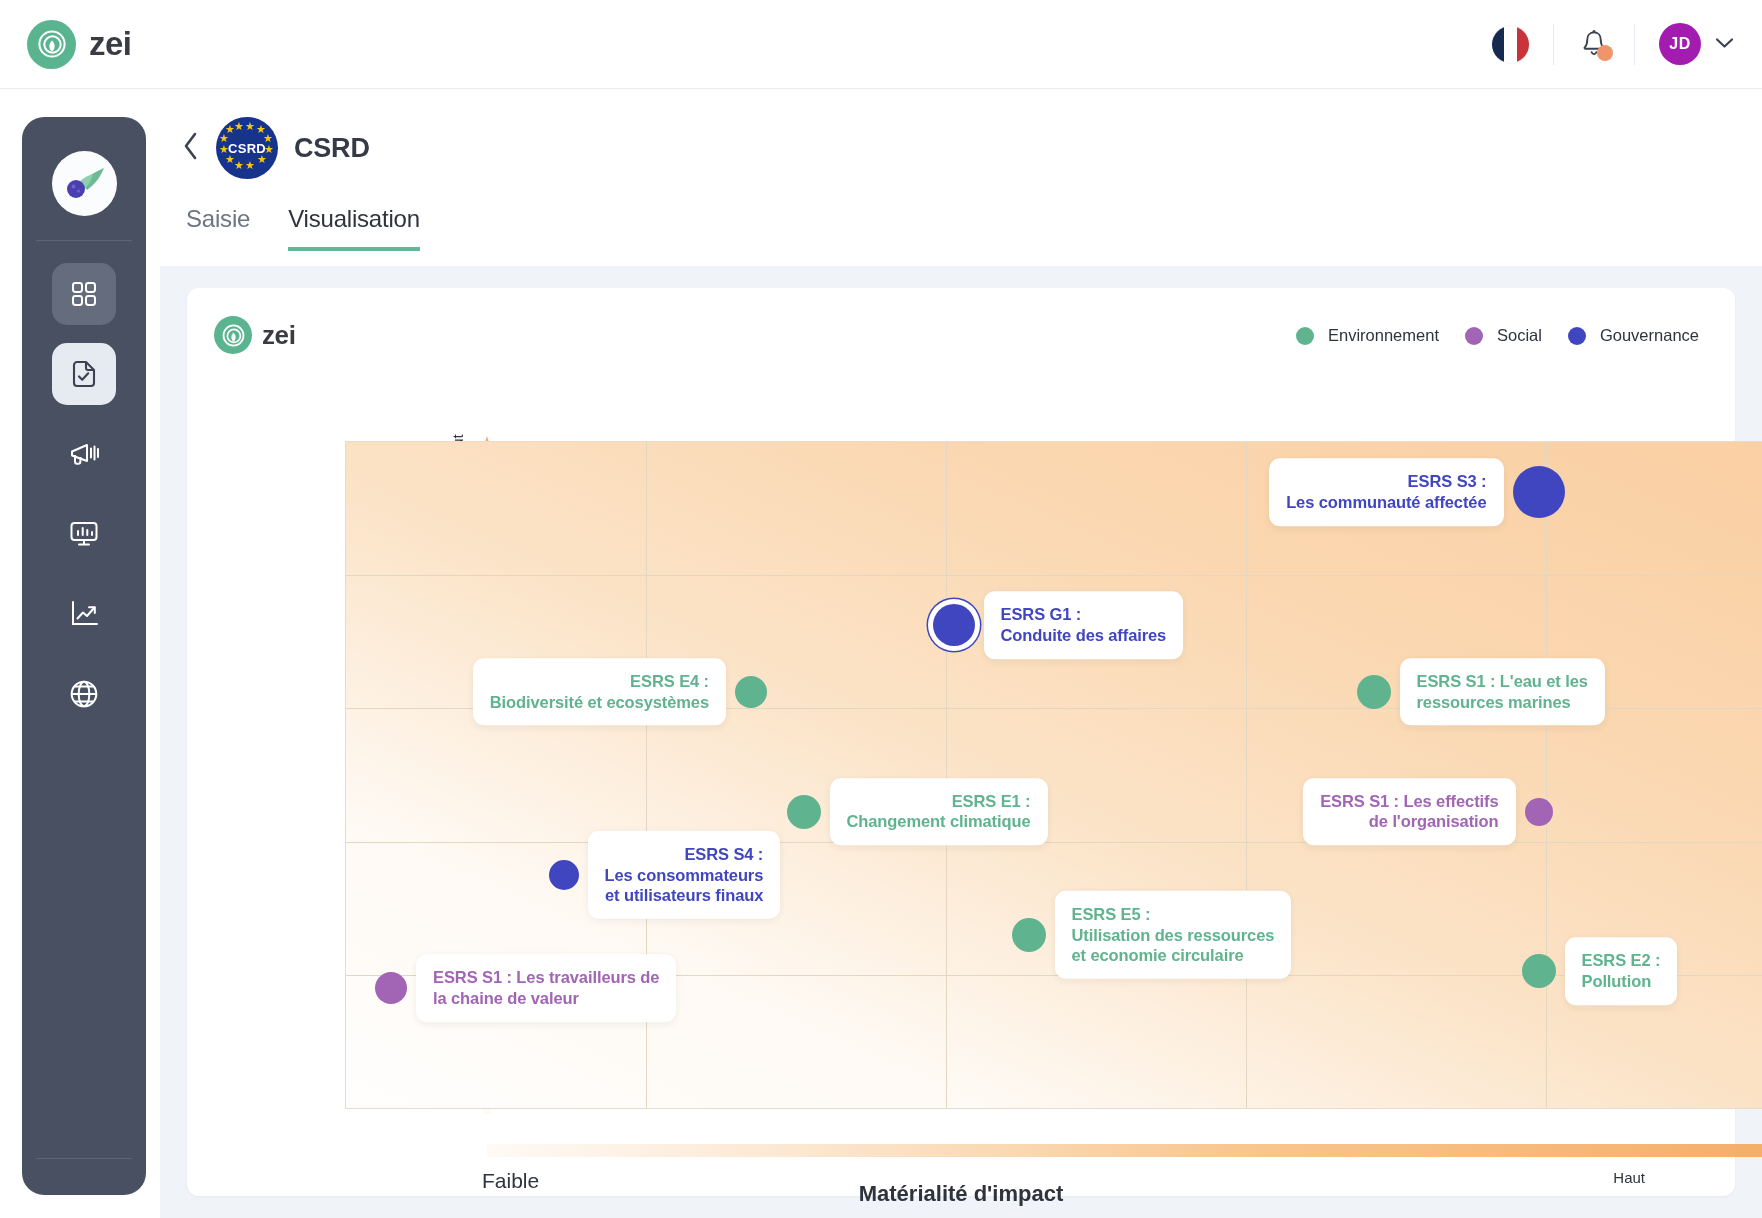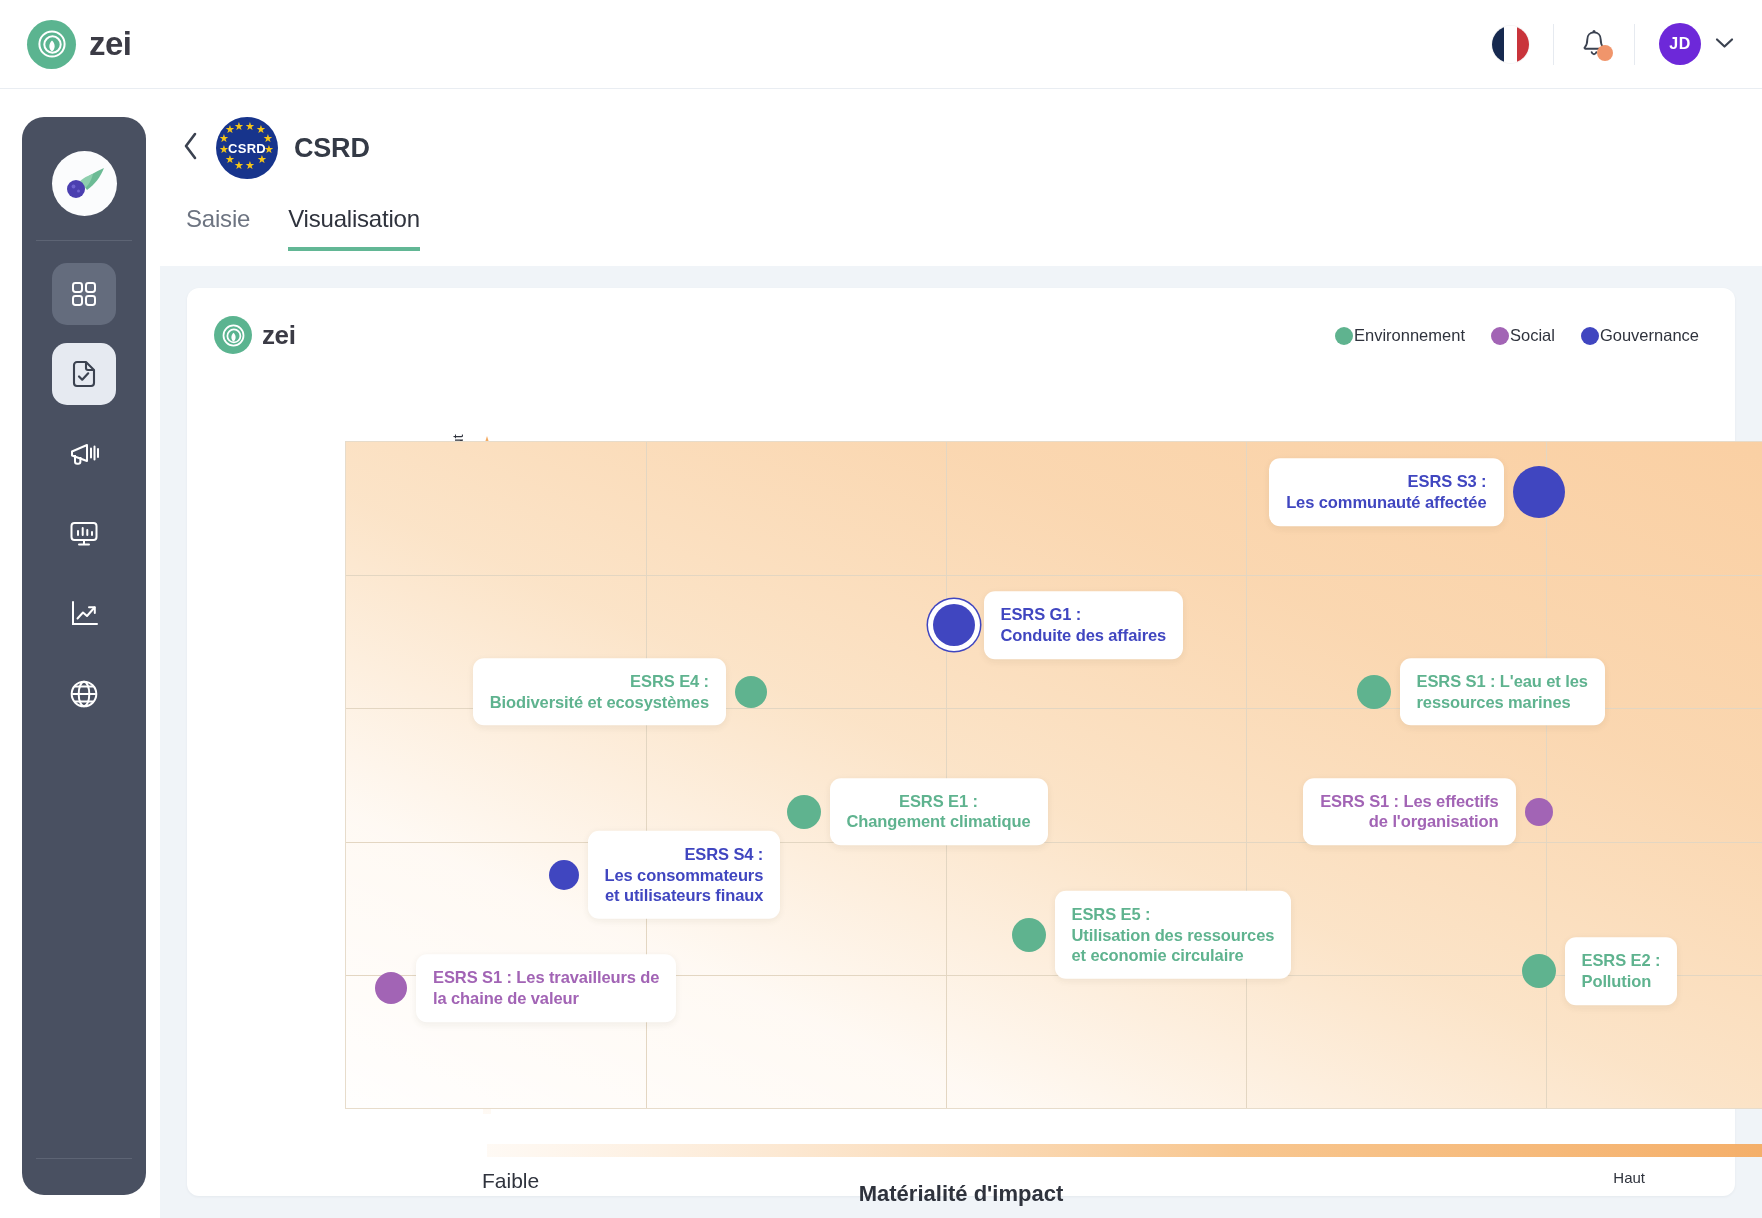--- a/index.html
+++ b/index.html
@@ -35,21 +35,21 @@
   }
   .flag-circle i { flex: 1 1 33.33%; display: block; height: 100%; }
   .vdivider { width: 1px; height: 41px; background: #e6eaf0; margin: 0 24px; }
   .bell-wrap { position: relative; width: 32px; height: 34px; display:flex; align-items:center; justify-content:center;}
   .bell-dot {
     position: absolute; right: -3px; bottom: 0;
     width: 16px; height: 16px; border-radius: 50%; background: #f0956b;
   }
   .avatar {
     width: 42px; height: 42px; border-radius: 50%;
-    background: #6d28d9; color: #fff;
+    background: #a21caf; color: #fff;
     display: flex; align-items: center; justify-content: center;
     font-size: 16px; font-weight: 700; letter-spacing: .5px;
   }
   .caret { margin-left: 14px; }
 
   
   .sidebar {
     position: absolute; left: 22px; top: 117px;
     width: 124px; height: 1078px;
     background: #495061; border-radius: 22px;
@@ -111,21 +111,21 @@
 
   
   .chart-brand { position: absolute; left: 27px; top: 28px; display: flex; align-items: center; gap: 10px; }
   .chart-brand .mk {
     width: 38px; height: 38px; border-radius: 50%; background: #5bb490;
     display: flex; align-items: center; justify-content: center;
   }
   .chart-brand .wd { font-size: 26px; font-weight: 700; color: #3b3b45; letter-spacing: -.4px; }
 
   .legend { position: absolute; right: 36px; top: 38px; display: flex; align-items: center; gap: 26px; }
-  .legend-item { display: flex; align-items: center; gap: 1px; }
+  .legend-item { display: flex; align-items: center; gap: 14px; }
   .legend-dot { width: 18px; height: 18px; border-radius: 50%; }
   .legend-label { font-size: 16.5px; color: #2f333d; }
 
   
   .plot-area {
     position: absolute; left: 158px; top: 153px;
     width: 1502px; height: 668px;
     border: 1px solid #e7dccb;
     background:
       linear-gradient(to top right, rgba(255,255,255,0.97) 0%, rgba(255,255,255,0.80) 22%, rgba(250,228,201,0.55) 46%, rgba(250,213,173,0.86) 70%, rgba(250,207,162,1) 100%),
@@ -377,21 +377,21 @@
             <div class="pt sel" style="left: 40.5%; top: 27.5%; width: 42px; height: 42px; background: rgb(64, 70, 192);"></div>
             <div class="lbl" style="color: rgb(64, 70, 192); text-align: left; top: calc(27.5%); transform: translateY(-50%); left: calc(40.5% + 30px);">ESRS G1 :
 Conduite des affaires</div>
             <div class="pt" style="left: 27%; top: 37.5%; width: 32px; height: 32px; background: rgb(95, 179, 143);"></div>
             <div class="lbl" style="color: rgb(95, 179, 143); text-align: right; top: calc(37.5%); transform: translateY(-50%); right: calc(73% + 25px);">ESRS E4 :
 Biodiversité et ecosystèmes</div>
             <div class="pt" style="left: 68.5%; top: 37.5%; width: 34px; height: 34px; background: rgb(95, 179, 143);"></div>
             <div class="lbl" style="color: rgb(95, 179, 143); text-align: left; top: calc(37.5%); transform: translateY(-50%); left: calc(68.5% + 26px);">ESRS S1 : L'eau et les
 ressources marines</div>
             <div class="pt" style="left: 30.5%; top: 55.5%; width: 34px; height: 34px; background: rgb(95, 179, 143);"></div>
-            <div class="lbl" style="color: rgb(95, 179, 143); text-align: center; top: calc(55.5%); transform: translateY(-50%); left: calc(30.5% + 26px);">ESRS E1 :
+            <div class="lbl" style="color: rgb(95, 179, 143); text-align: right; top: calc(55.5%); transform: translateY(-50%); left: calc(30.5% + 26px);">ESRS E1 :
 Changement climatique</div>
             <div class="pt" style="left: 79.5%; top: 55.5%; width: 28px; height: 28px; background: rgb(162, 100, 181);"></div>
             <div class="lbl" style="color: rgb(162, 100, 181); text-align: right; top: calc(55.5%); transform: translateY(-50%); right: calc(20.5% + 23px);">ESRS S1 : Les effectifs
 de l'organisation</div>
             <div class="pt" style="left: 14.5%; top: 65%; width: 30px; height: 30px; background: rgb(64, 70, 192);"></div>
             <div class="lbl" style="color: rgb(64, 70, 192); text-align: right; top: calc(65%); transform: translateY(-50%); left: calc(14.5% + 24px);">ESRS S4 :
 Les consommateurs
 et utilisateurs finaux</div>
             <div class="pt" style="left: 45.5%; top: 74%; width: 34px; height: 34px; background: rgb(95, 179, 143);"></div>
             <div class="lbl" style="color: rgb(95, 179, 143); text-align: left; top: calc(74%); transform: translateY(-50%); left: calc(45.5% + 26px);">ESRS E5 :

